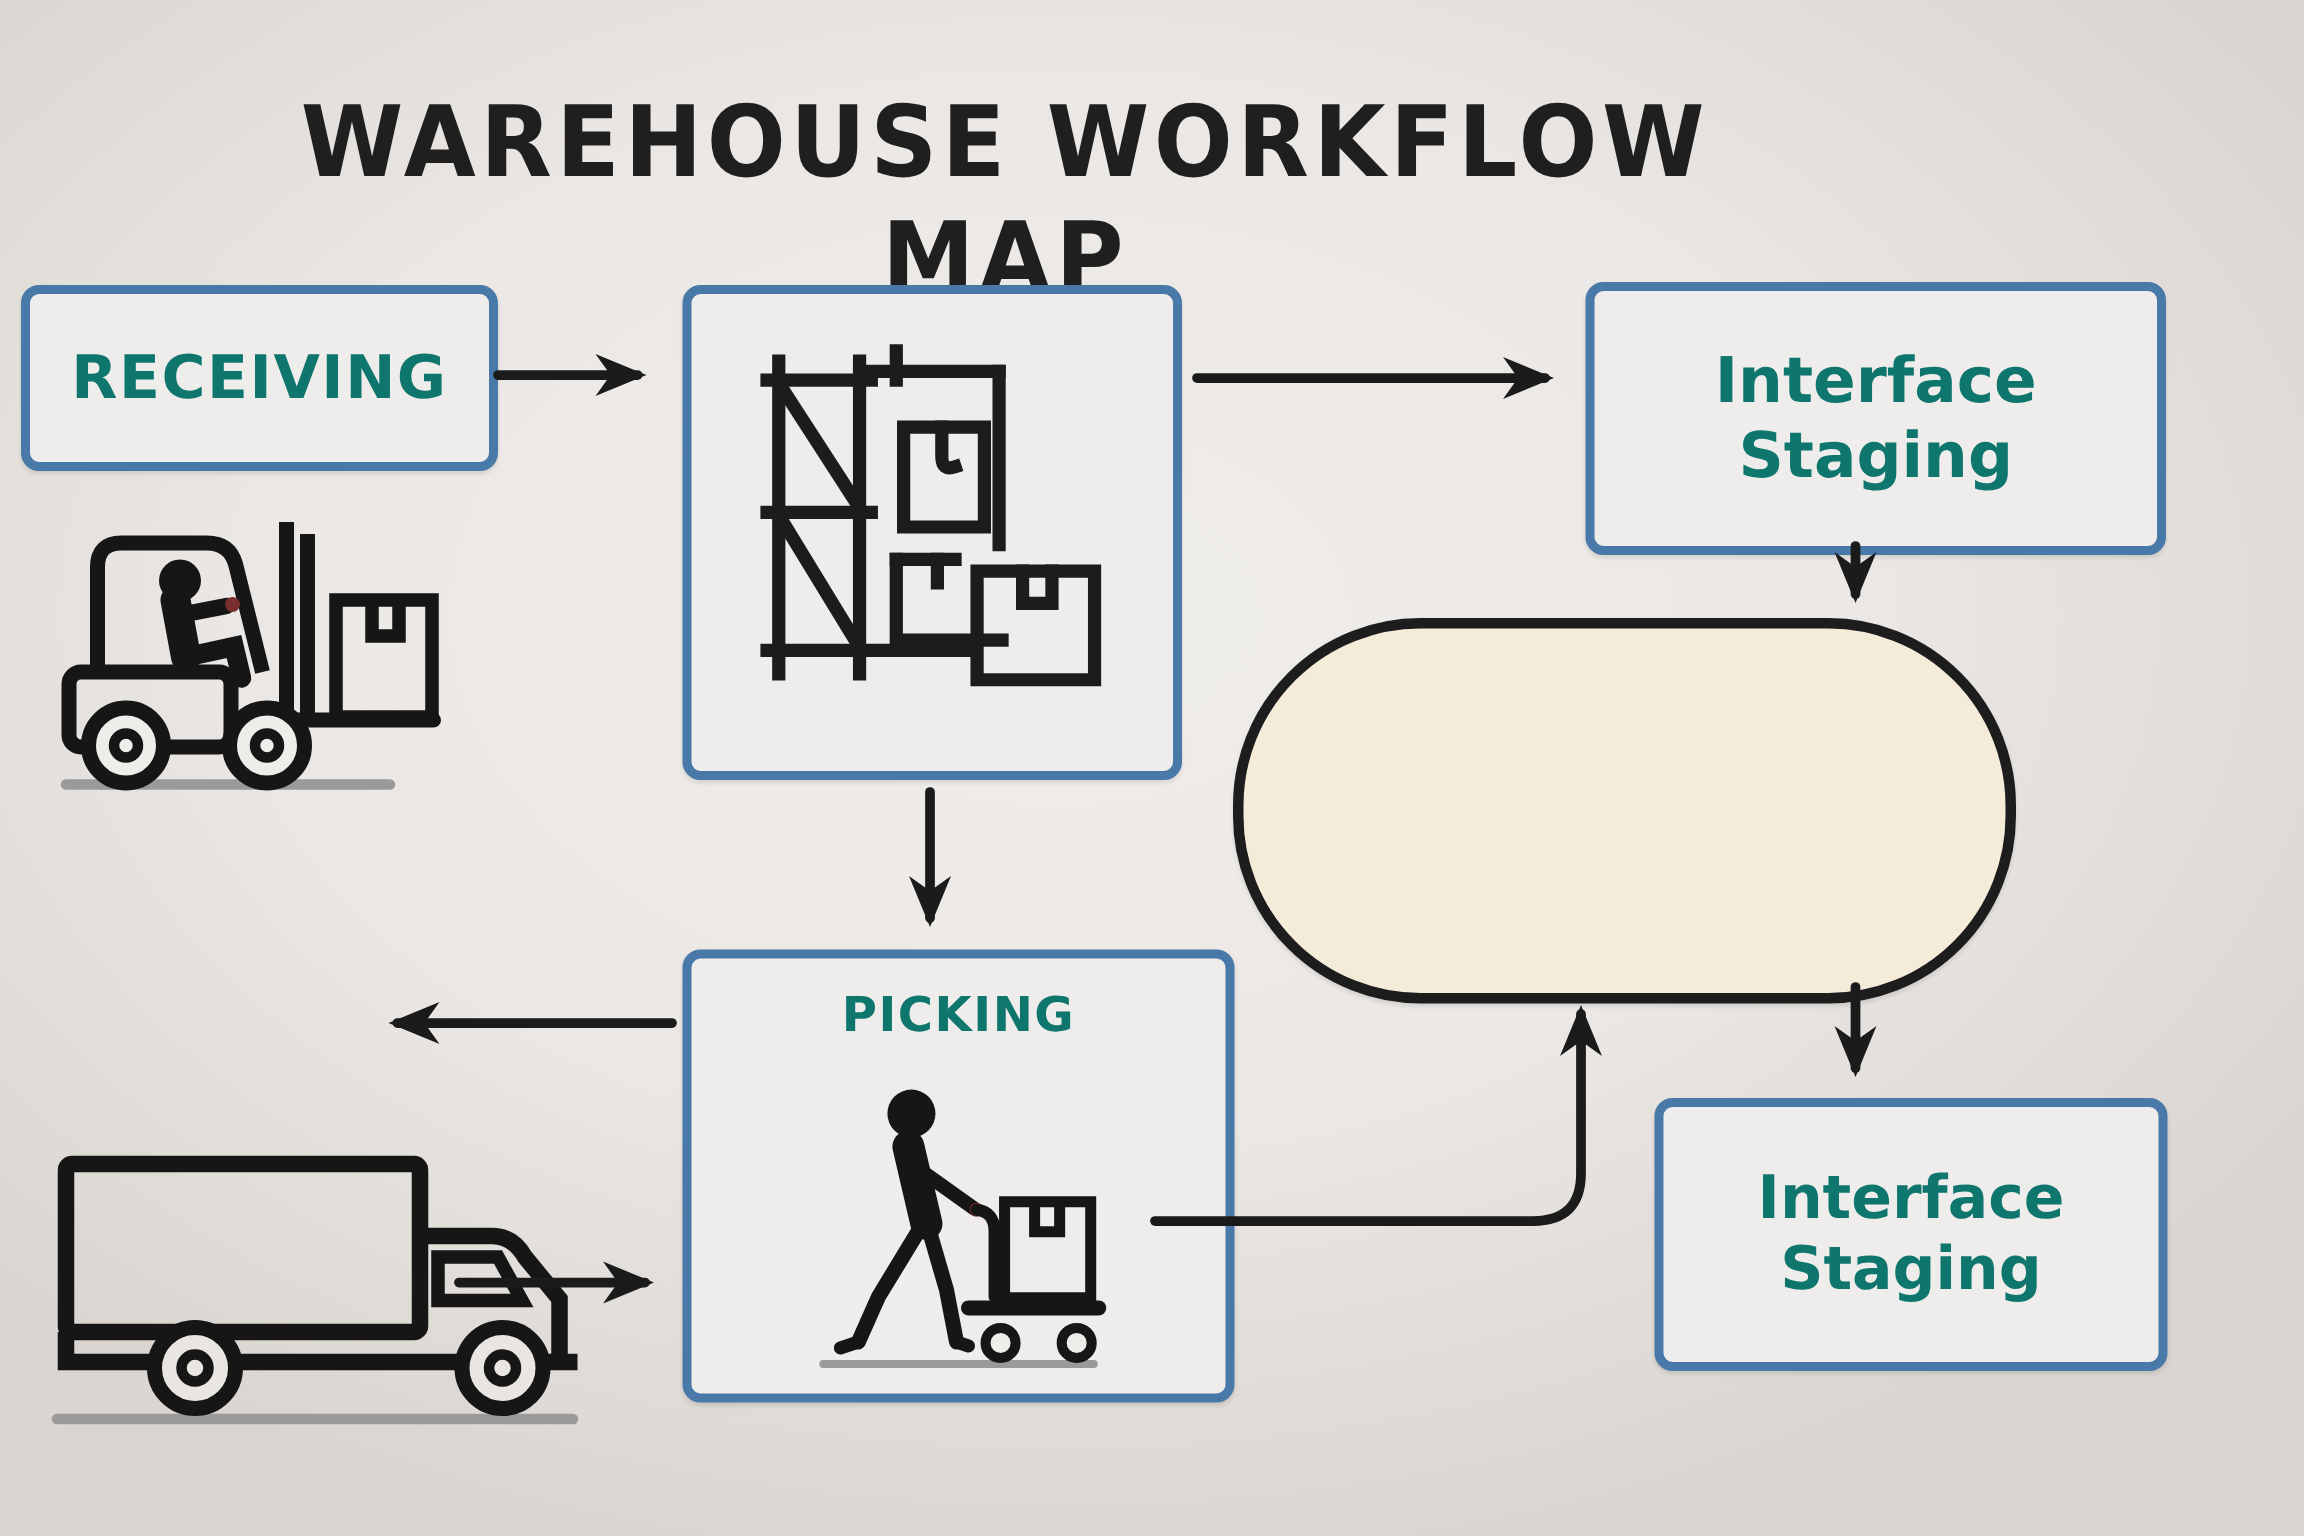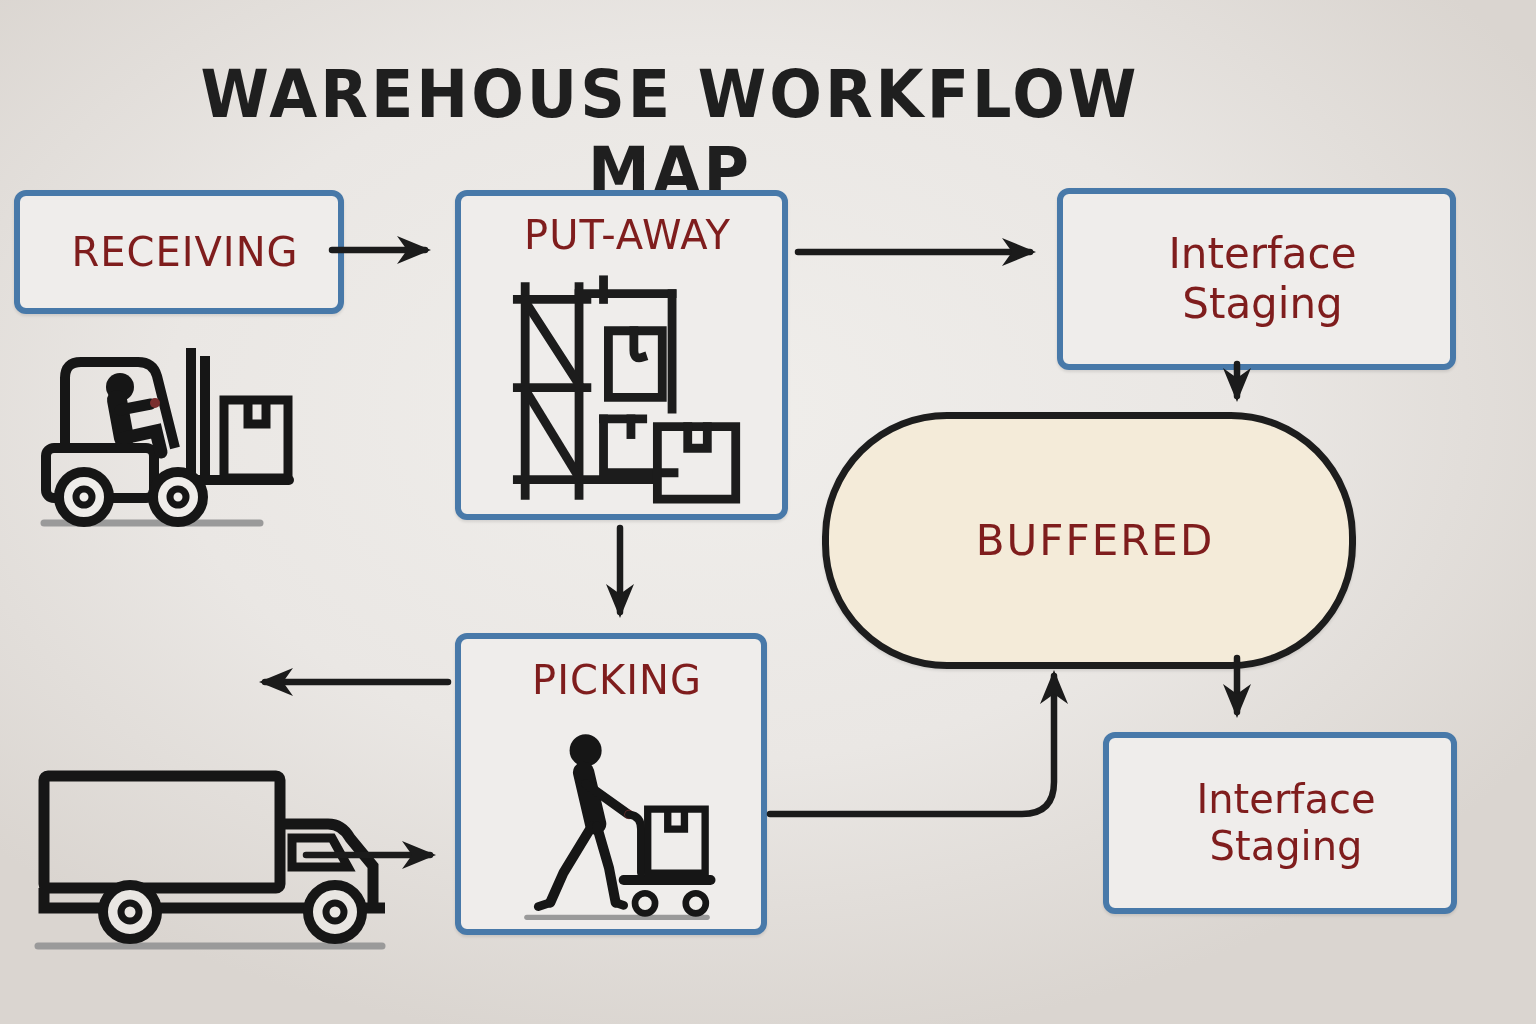--- a/index.html
+++ b/index.html
@@ -9,54 +9,52 @@
     background:radial-gradient(ellipse 980px 640px at 46% 40%, #f0eeeb 0%, #eae7e4 55%, #dad5d0 100%);
   }
   .title{
     position:absolute;left:150px;top:60px;width:1040px;text-align:center;
     font-size:62px;font-weight:bold;letter-spacing:3px;color:#1f1f1f;
     transform:scaleY(1.06);
   }
   .node{
     position:absolute;display:flex;align-items:center;justify-content:center;
     border:6px solid #4879a9;border-radius:12px;background:#efedeb;
-    color:#7f1d1d;font-weight:normal;text-align:center;
+    color:#0f766e;font-weight:bold;text-align:center;
     box-shadow:0 2px 3px rgba(0,0,0,0.10);
-    padding-left:12px;
   }
   .node .stack{display:flex;flex-direction:column;line-height:1.18;}
   .receiving{left:14px;top:190px;width:306px;height:112px;font-size:40px;letter-spacing:1px;}
   .put-away{left:455px;top:190px;width:333px;height:330px;flex-direction:column;justify-content:flex-start;padding-top:16px;box-sizing:border-box;font-size:40px;letter-spacing:1px;}
   .ist-top{left:1057px;top:188px;width:375px;height:170px;font-size:42px;}
   .queue{
     left:822px;top:412px;width:508px;height:243px;
     border:7px solid #1d1d1d;border-radius:125px;background:#f4ebd9;
     font-size:42px;letter-spacing:2px;
   }
   .queue .stack{line-height:1.32;}
   .sql{left:22px;top:572px;width:208px;height:158px;font-size:42px;}
-  .picking{left:455px;top:633px;width:312px;height:302px;flex-direction:column;justify-content:flex-start;padding-top:18px;box-sizing:border-box;font-size:40px;letter-spacing:1px;}
+  .picking{left:455px;top:633px;width:368px;height:302px;flex-direction:column;justify-content:flex-start;padding-top:18px;box-sizing:border-box;font-size:32px;letter-spacing:1px;}
   .ist-bottom{left:1103px;top:732px;width:330px;height:170px;font-size:40px;}
   .icon-abs{position:absolute;}
   .arrows{position:absolute;left:0;top:0;pointer-events:none;}
   .node svg{display:block;}
 </style>
 </head>
 <body>
 
 <div id="canvas">
 
   <div class="title">WAREHOUSE WORKFLOW MAP</div>
 
   <div class="node receiving">
     <span>RECEIVING</span>
   </div>
 
   <div class="node put-away">
-    <span>PUT-AWAY</span>
     <span style="margin-top:14px;">
       <svg width="250" height="235" viewBox="0 0 250 240" fill="none" stroke="#1c1c1c" stroke-width="9" stroke-linecap="square">
         <path d="M20,15 V228"></path>
         <path d="M75,15 V228"></path>
         <path d="M12,28 H83"></path>
         <path d="M12,118 H83"></path>
         <path d="M12,212 H150"></path>
         <path d="M20,30 L75,115"></path>
         <path d="M20,120 L75,210"></path>
         <path d="M75,22 H170"></path>
@@ -75,21 +73,20 @@
 
   <div class="node ist-top">
     <span class="stack">
       <span>Interface</span>
       <span>Staging</span>
     </span>
   </div>
 
   <div class="node queue">
     <span class="stack">
-      <span>BUFFERED</span>
     </span>
   </div>
 
 
   <div class="node picking">
     <span>PICKING</span>
     <span style="margin-top:6px;">
       <svg width="290" height="215" viewBox="0 0 300 322">
         <path d="M15,312 H285" stroke="#9a9a9a" stroke-width="8" stroke-linecap="round" fill="none"></path>
         <circle cx="103" cy="62" r="24" fill="#161616"></circle>

